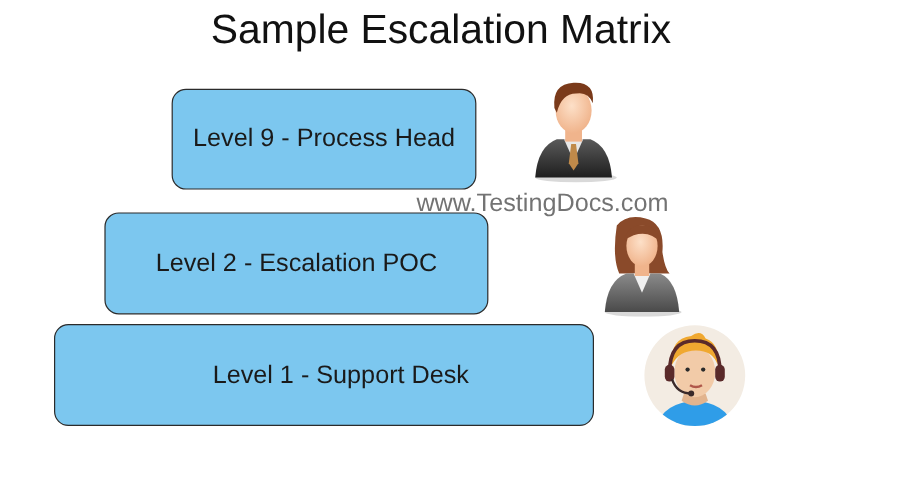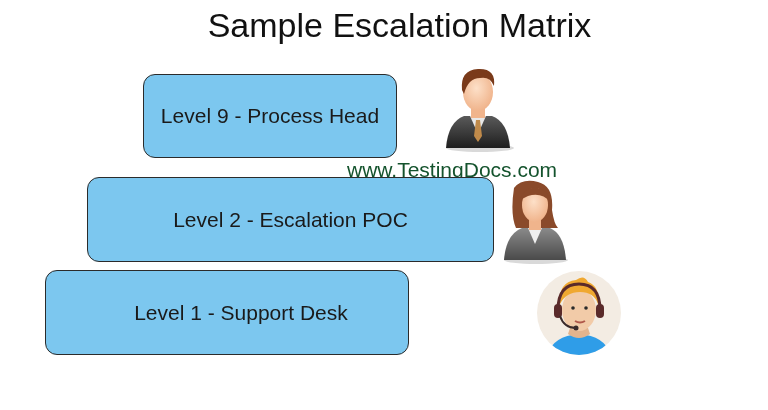--- a/index.html
+++ b/index.html
@@ -1,41 +1,41 @@
 <!DOCTYPE html>
 <html><head>
 <meta charset="utf-8">
 <style>
   html, body { margin:0; padding:0; }
   body { width:768px; height:410px; background:#ffffff; position:relative; overflow:hidden;
          font-family:"Liberation Sans", sans-serif; }
   .title { position:absolute; left:0; width:735px; top:6px; text-align:center;
-           font-size:34px; color:#111;padding-left:32px; }
+           font-size:34px; color:#111; }
   .box { position:absolute; background:#7cc7ef; border:1.5px solid #2b2b2b; border-radius:12px;
          display:flex; align-items:center; justify-content:center; font-size:21px; color:#1a1a1a;
          box-sizing:border-box; }
-  .watermark { position:absolute; left:347px; top:158px; font-size:21px; color:#14532d; }
+  .watermark { position:absolute; left:347px; top:158px; font-size:21px; color:#737373; }
   .icon { position:absolute; }
 </style>
 </head>
 <body>
 
 <div class="title">Sample Escalation Matrix</div>
 
 <div class="box" style="left:143px; top:74px; width:254px; height:84px;">
   <span>Level 9 - Process Head</span>
 </div>
 
 <div class="watermark">www.TestingDocs.com</div>
 
-<div class="box" style="left:87px; top:177px; width:407px; height:85px;">
+<div class="box" style="left:87px; top:177px; width:320px; height:85px;">
   <span>Level 2 - Escalation POC</span>
 </div>
 
-<div class="box" style="left:45px; top:270px; width:364px; height:85px;padding-left:28px;">
+<div class="box" style="left:45px; top:270px; width:450px; height:85px;padding-left:28px;">
   <span>Level 1 - Support Desk</span>
 </div>
 
 <svg class="icon" style="left:440px; top:64px;" width="76" height="88" viewBox="0 0 76 88">
   <defs>
     <linearGradient id="suit" x1="0" y1="0" x2="0" y2="1">
       <stop offset="0" stop-color="#5a5a5a"></stop>
         <stop offset="1" stop-color="#1e1e1e"></stop>
     </linearGradient>
     <radialGradient id="face" cx="0.45" cy="0.4" r="0.6">

